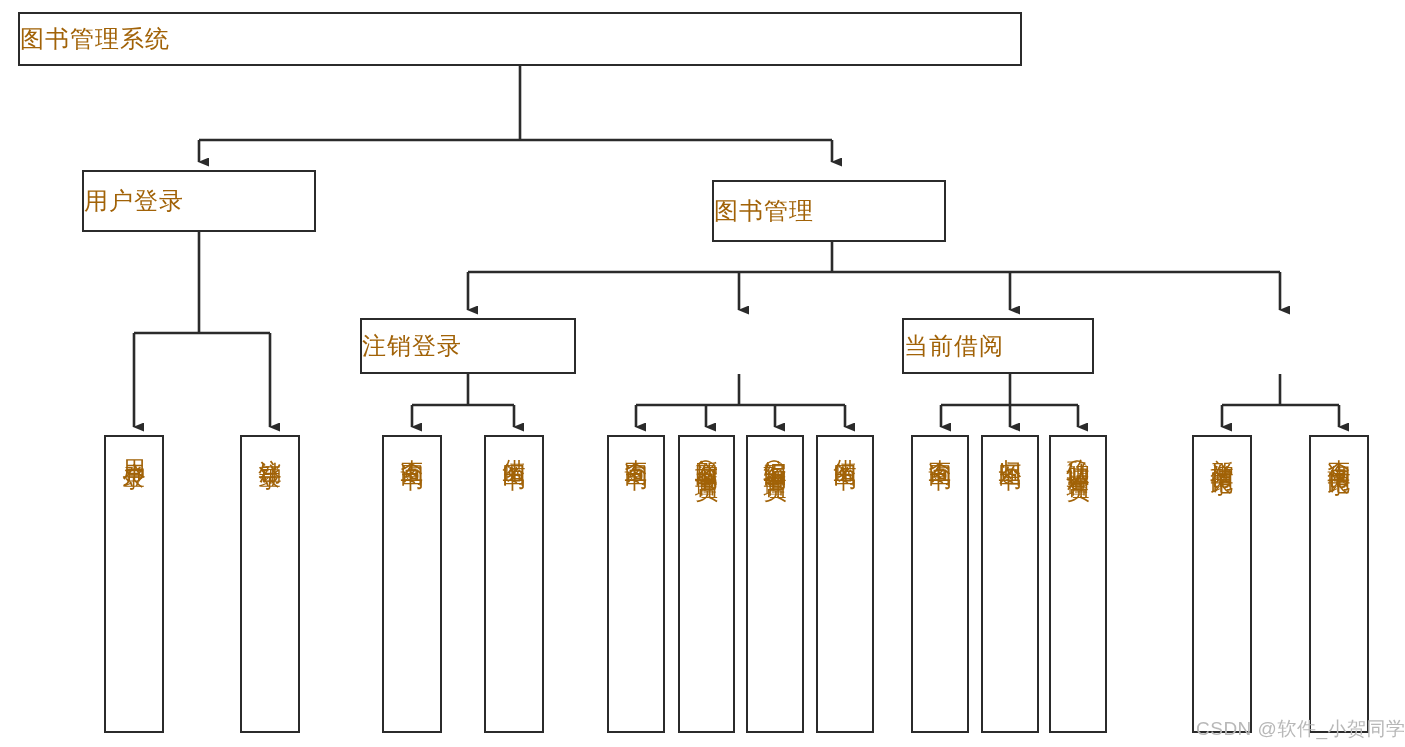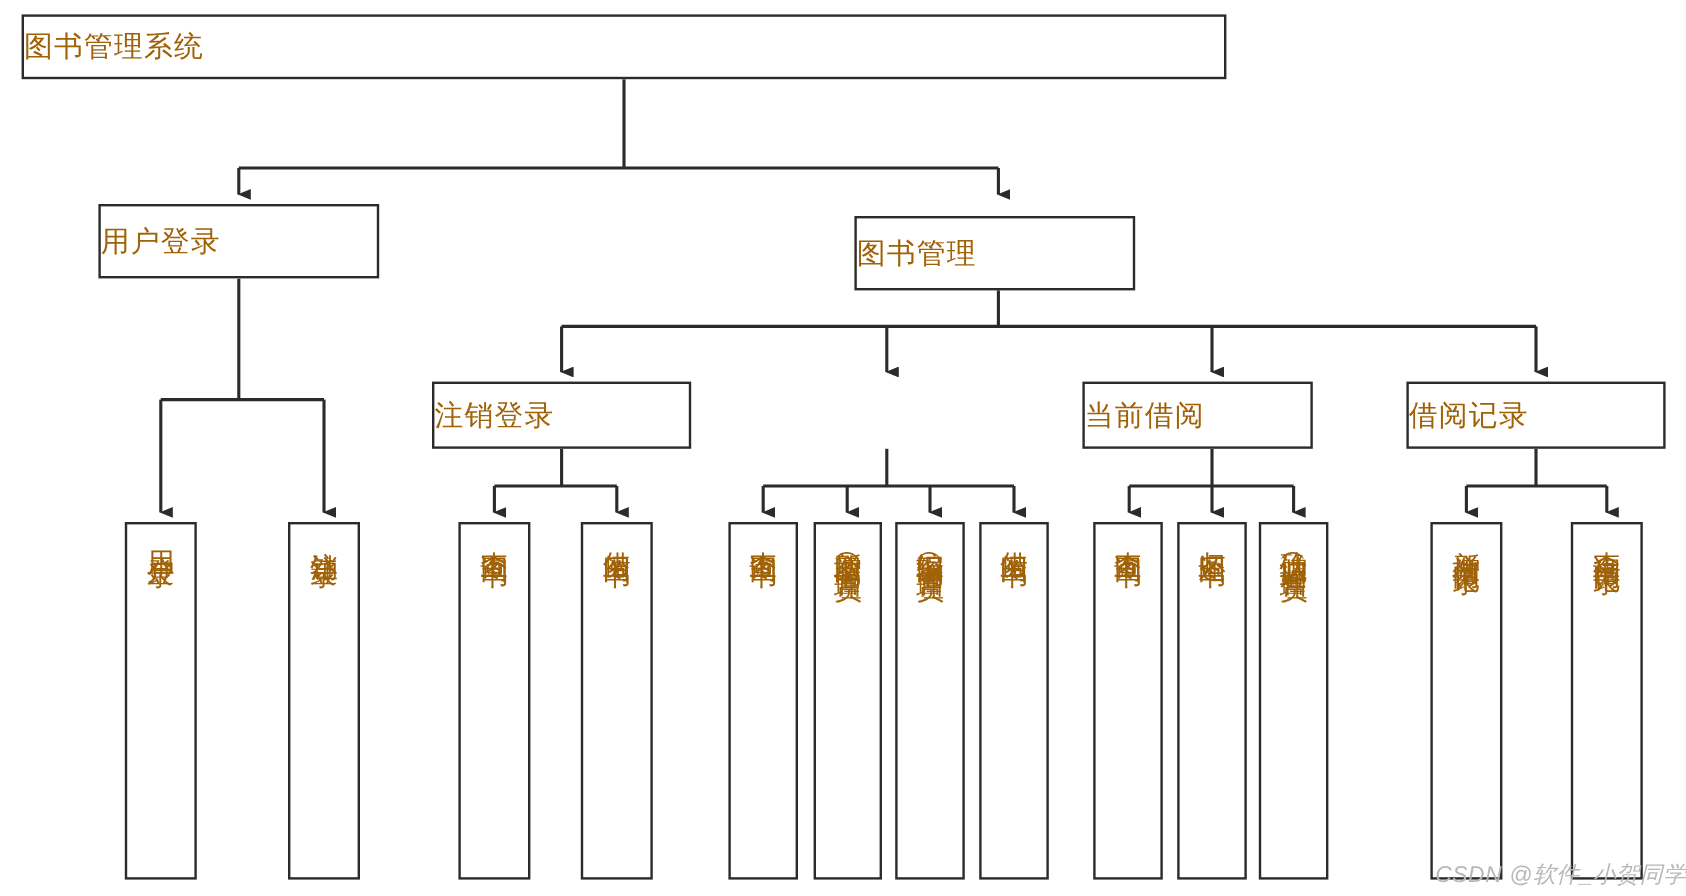--- a/index.html
+++ b/index.html
@@ -126,23 +126,20 @@
   <div class="node h" style="left:712px; top:180px; width:234px; height:62px;">
     <span>图书管理</span>
   </div>
 
   <div class="node h" style="left:360px; top:318px; width:216px; height:56px;">
     <span>注销登录</span>
   </div>
   <div class="node h" style="left:902px; top:318px; width:192px; height:56px;">
     <span>当前借阅</span>
   </div>
-  <div class="node h" style="left:1172px; top:318px; width:216px; height:56px;">
-    <span>借阅记录</span>
-  </div>
 
   <div class="node v" style="left:104px; top:435px; width:60px; height:298px;">
     <span class="vtext">用户登录</span>
   </div>
   <div class="node v" style="left:240px; top:435px; width:60px; height:298px;">
     <span class="vtext">注销登录</span>
   </div>
 
   <div class="node v" style="left:382px; top:435px; width:60px; height:298px;">
     <span class="vtext">查询图书</span>
@@ -174,15 +171,15 @@
     <span class="vtext">确认归还（管理员）</span>
   </div>
 
   <div class="node v" style="left:1192px; top:435px; width:60px; height:298px;">
     <span class="vtext">新增借阅记录</span>
   </div>
   <div class="node v" style="left:1309px; top:435px; width:60px; height:298px;">
     <span class="vtext">查询借阅记录</span>
   </div>
 
-  <div class="watermark" style="left:1196px; top:716px;font-style:italic;">CSDN @软件_小贺同学</div>
+  <div class="watermark" style="left:1196px; top:716px;">CSDN @软件_小贺同学</div>
 
 </div>
 
 </body></html>

